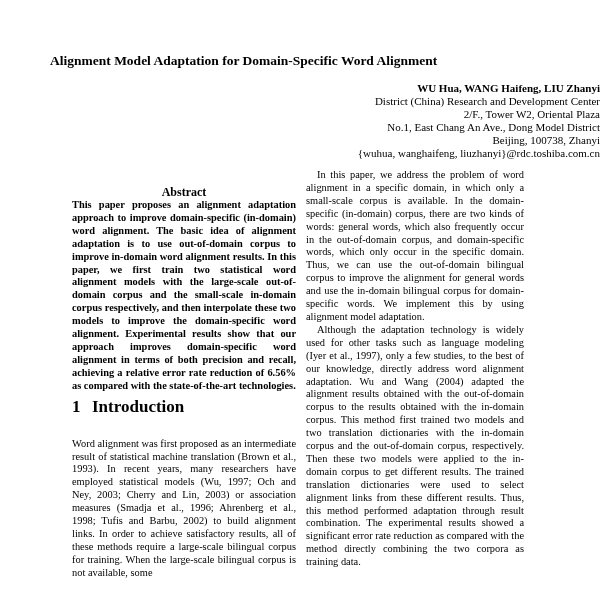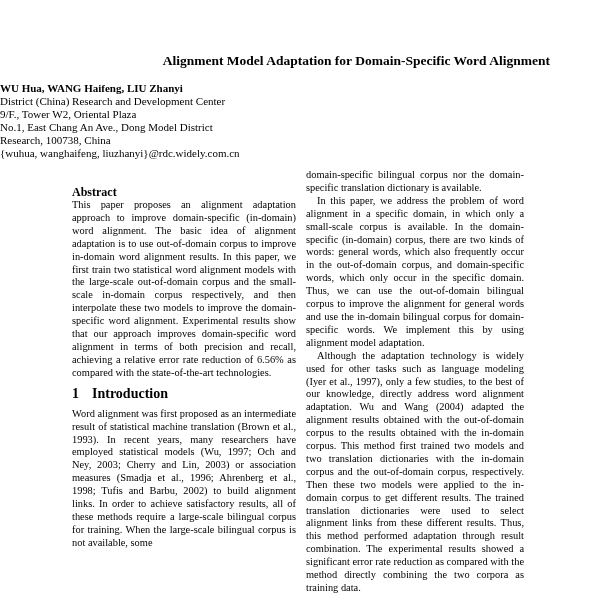--- a/index.html
+++ b/index.html
@@ -17,28 +17,28 @@
   }
   .page {
     position: relative;
     width: 600px;
     height: 600px;
     background: #ffffff;
   }
   .paper-title {
     margin: 52px auto 0 auto;
     width: 500px;
-    text-align: right;
+    text-align: left;
     font-size: 13.5px;
     font-weight: bold;
     line-height: 17px;
   }
   .author-block {
     margin-top: 13px;
-    text-align: left;
+    text-align: right;
     font-size: 11px;
     line-height: 13px;
   }
   .author-names {
     font-weight: bold;
   }
   .affil-line, .email-line {
     font-weight: normal;
   }
   .columns {
@@ -50,77 +50,78 @@
   }
   .col {
     font-size: 10.4px;
     line-height: 12.9px;
     text-align: justify;
   }
   .col-left  { width: 224px; }
   .col-right { width: 218px; }
   .abstract-heading {
     margin-top: 16px;
+    text-align: center;
     font-size: 12px;
     font-weight: bold;
     line-height: 14px;
   }
   .abstract-body {
     margin: 8px 10px 0 14px;
     text-align: justify;
+    font-weight: bold;
   }
   .section-heading {
     margin-top: 7px;
-    font-size: 14px;
+    font-size: 17px;
     font-weight: bold;
     line-height: 14px;
   }
   .section-number {
     display: inline-block;
     width: 20px;
   }
   .para {
     margin: 0;
   }
   .para-first {
-    margin-top: 7px;
+    margin-top: 24px;
   }
   .para-indent {
     text-indent: 11px;
     font-family: Liberation Serif, serif;
   }
 </style>
 </head>
 <body>
 
 <div class="page">
 
   <div class="paper-title">Alignment Model Adaptation for Domain-Specific Word Alignment</div>
 
   <div class="author-block">
     <div class="author-names">WU Hua, WANG Haifeng, LIU Zhanyi</div>
     <div class="affil-line">District (China) Research and Development Center</div>
-    <div class="affil-line">9/F., Tower W2, Oriental Plaza</div>
+    <div class="affil-line">2/F., Tower W2, Oriental Plaza</div>
     <div class="affil-line">No.1, East Chang An Ave., Dong Model District</div>
-    <div class="affil-line">Research, 100738, China</div>
-    <div class="email-line">{wuhua, wanghaifeng, liuzhanyi}@rdc.widely.com.cn</div>
+    <div class="affil-line">Beijing, 100738, Zhanyi</div>
+    <div class="email-line">{wuhua, wanghaifeng, liuzhanyi}@rdc.toshiba.com.cn</div>
   </div>
 
   <div class="columns">
 
     <div class="col col-left">
       <div class="abstract-heading">Abstract</div>
       <p class="abstract-body para">This paper proposes an alignment adaptation approach to improve domain-specific (in-domain) word alignment. The basic idea of alignment adaptation is to use out-of-domain corpus to improve in-domain word alignment results. In this paper, we first train two statistical word alignment models with the large-scale out-of-domain corpus and the small-scale in-domain corpus respectively, and then interpolate these two models to improve the domain-specific word alignment. Experimental results show that our approach improves domain-specific word alignment in terms of both precision and recall, achieving a relative error rate reduction of 6.56% as compared with the state-of-the-art technologies.</p>
       <div class="section-heading">
         <span class="section-number">1</span><span>Introduction</span>
       </div>
       <p class="para para-first">Word alignment was first proposed as an intermediate result of statistical machine translation (Brown et al., 1993). In recent years, many researchers have employed statistical models (Wu, 1997; Och and Ney, 2003; Cherry and Lin, 2003) or association measures (Smadja et al., 1996; Ahrenberg et al., 1998; Tufis and Barbu, 2002) to build alignment links. In order to achieve satisfactory results, all of these methods require a large-scale bilingual corpus for training. When the large-scale bilingual corpus is not available, some</p>
     </div>
 
     <div class="col col-right">
-      <p class="para">domain-specific bilingual corpus nor the domain-specific translation dictionary is available.</p>
       <p class="para para-indent">In this paper, we address the problem of word alignment in a specific domain, in which only a small-scale corpus is available. In the domain-specific (in-domain) corpus, there are two kinds of words: general words, which also frequently occur in the out-of-domain corpus, and domain-specific words, which only occur in the specific domain. Thus, we can use the out-of-domain bilingual corpus to improve the alignment for general words and use the in-domain bilingual corpus for domain-specific words. We implement this by using alignment model adaptation.</p>
       <p class="para para-indent">Although the adaptation technology is widely used for other tasks such as language modeling (Iyer et al., 1997), only a few studies, to the best of our knowledge, directly address word alignment adaptation. Wu and Wang (2004) adapted the alignment results obtained with the out-of-domain corpus to the results obtained with the in-domain corpus. This method first trained two models and two translation dictionaries with the in-domain corpus and the out-of-domain corpus, respectively. Then these two models were applied to the in-domain corpus to get different results. The trained translation dictionaries were used to select alignment links from these different results. Thus, this method performed adaptation through result combination. The experimental results showed a significant error rate reduction as compared with the method directly combining the two corpora as training data.</p>
     </div>
 
   </div>
 
 </div>
 
 </body></html>

